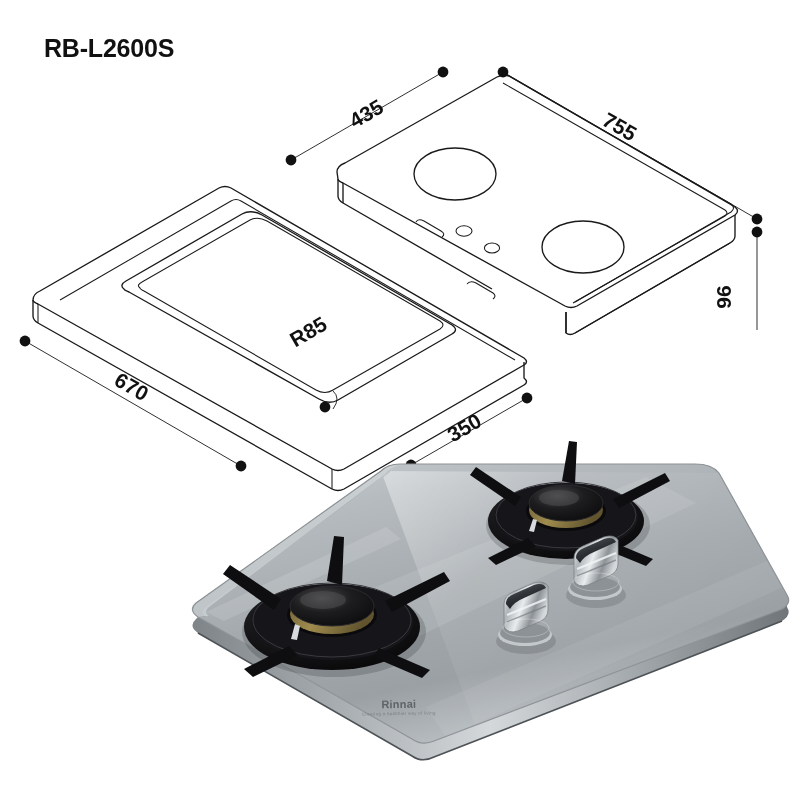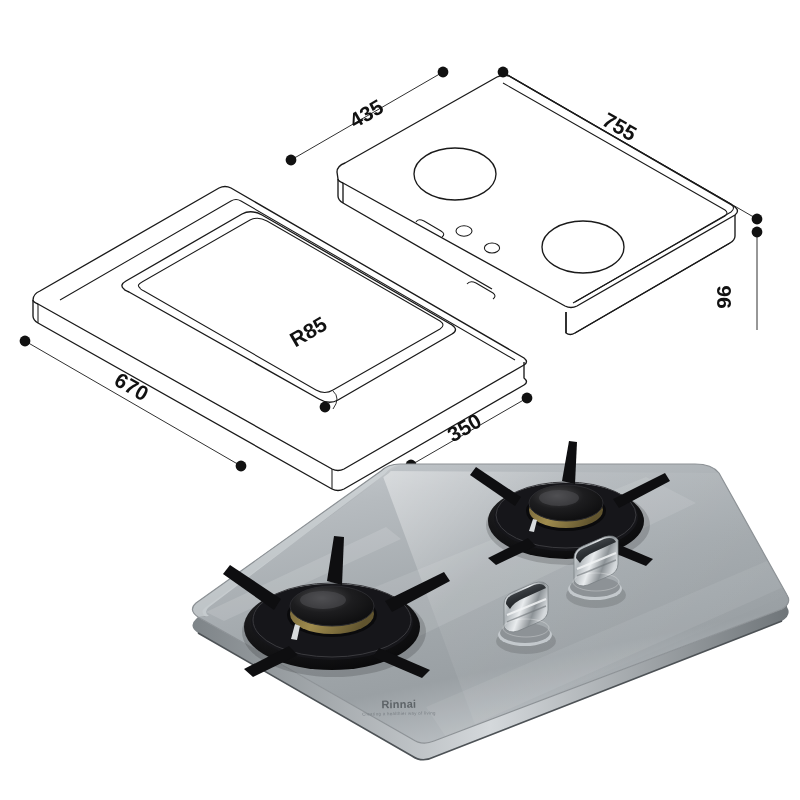--- a/index.html
+++ b/index.html
@@ -47,20 +47,21 @@
   .logo .tag{
     font-size:4.4px;color:#7b8186;letter-spacing:0.3px;
     margin-top:1px;font-family:"Liberation Sans", sans-serif;
   }
 </style>
 </head>
 <body>
 
 <div id="stage">
 
+  <div class="title">RB-L2600S</div>
 
   <svg class="layer" viewBox="0 0 800 800">
     <defs>
       <clipPath id="clipCutoutHole">
         <path d="M243 567 L432 458 L608 560 L418 669 Z"></path>
       </clipPath>
     </defs>
 
     <g>
 

